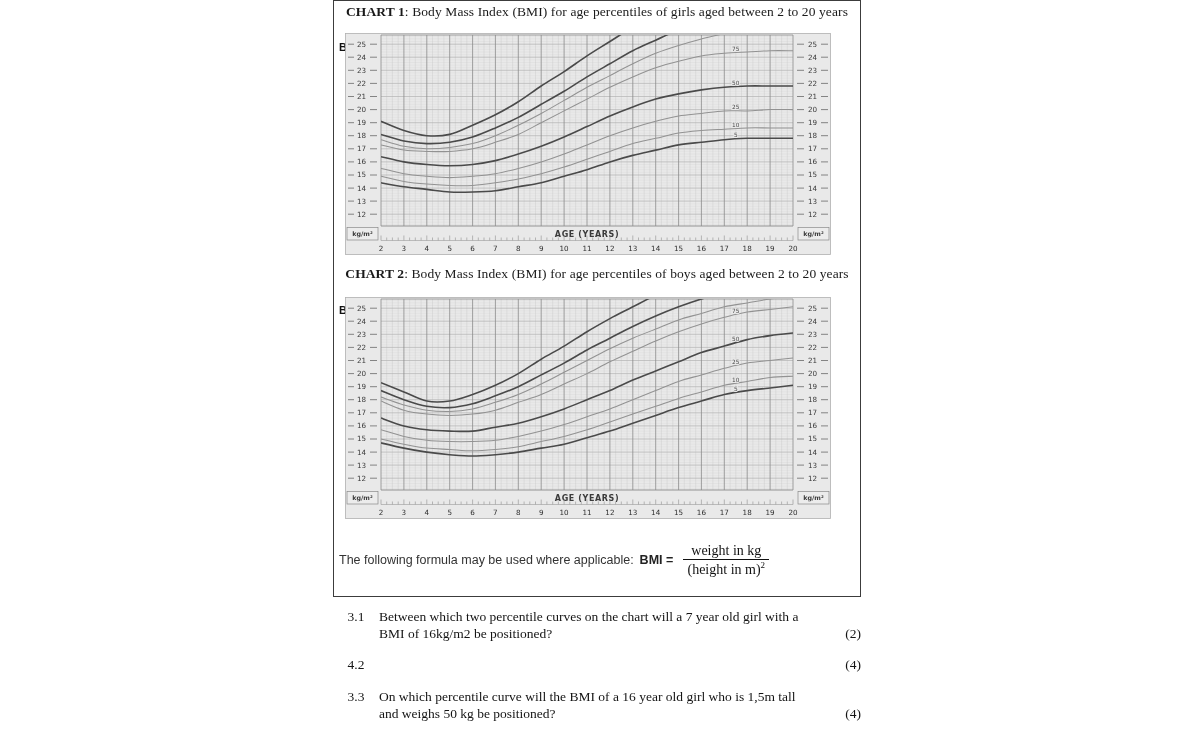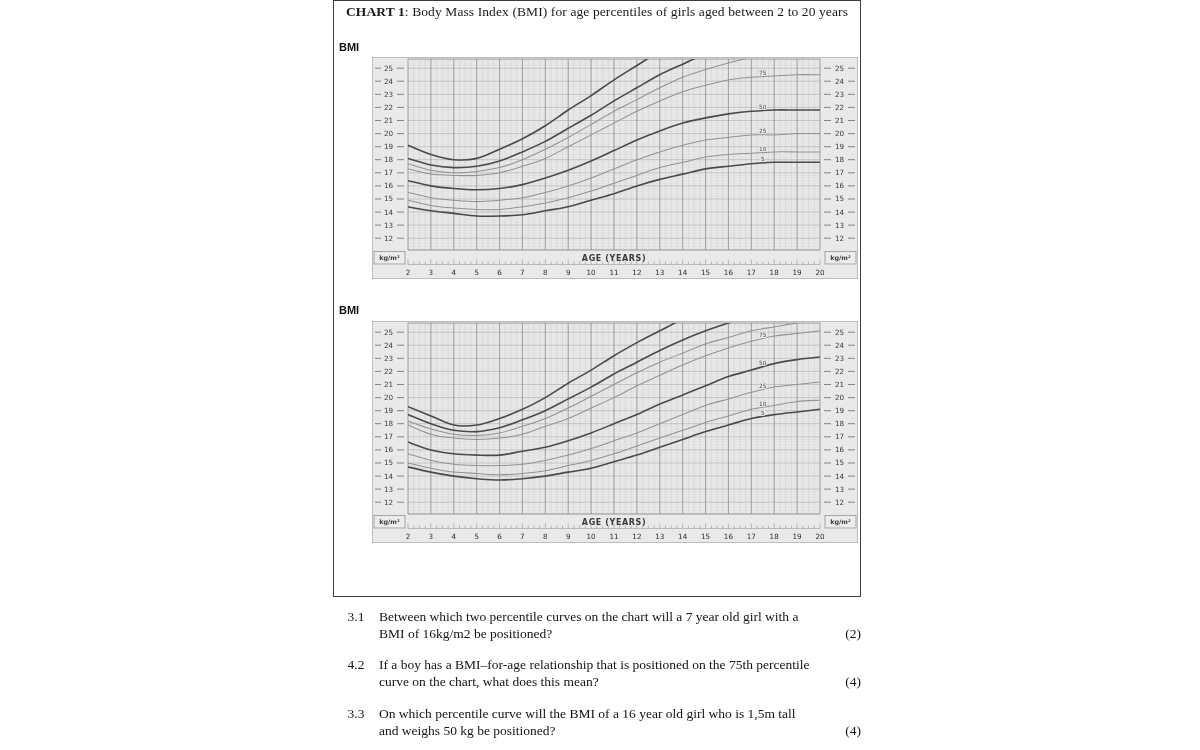--- a/index.html
+++ b/index.html
@@ -14,21 +14,21 @@
   }
   .chart-title {
     position:absolute; left:0; width:100%; text-align:center;
     font-size:13.5px; letter-spacing:0.1px; white-space:nowrap;
   }
   .chart-title b { font-weight:bold; }
   .bmi-label {
     position:absolute; left:5px;
     font-family:"Liberation Sans", sans-serif; font-weight:bold; font-size:11px; color:#111;margin-top:24px;
   }
-  .chart-figure { position:absolute; left:38px; width:486px; height:225px;margin-top:24px; }
+  .chart-figure { position:absolute; left:11px; width:486px; height:225px; }
   .formula-row {
     position:absolute; left:5px; top:533px; width:516px; height:52px;
     display:flex; align-items:center;
     font-family:"Liberation Sans", sans-serif; font-size:12.5px; color:#333;
   }
   .formula-lhs { font-weight:bold; margin-left:6px; margin-right:8px; color:#222; }
   .fraction {
     display:inline-flex; flex-direction:column; align-items:center;
     font-family:"Liberation Serif", serif; font-size:14px; color:#111; line-height:1.15;
   }
@@ -425,20 +425,23 @@
           </g>
           <g>
             <text x="390.8" y="17.9" font-family="DejaVu Sans, sans-serif" font-size="5.8" fill="#4a4a4a" text-anchor="middle" paint-order="stroke" stroke="#e9e9e9" stroke-width="1.8">75</text>
             <text x="390.8" y="51.9" font-family="DejaVu Sans, sans-serif" font-size="5.8" fill="#4a4a4a" text-anchor="middle" paint-order="stroke" stroke="#e9e9e9" stroke-width="1.8">50</text>
             <text x="390.8" y="76.1" font-family="DejaVu Sans, sans-serif" font-size="5.8" fill="#4a4a4a" text-anchor="middle" paint-order="stroke" stroke="#e9e9e9" stroke-width="1.8">25</text>
             <text x="390.8" y="93.7" font-family="DejaVu Sans, sans-serif" font-size="5.8" fill="#4a4a4a" text-anchor="middle" paint-order="stroke" stroke="#e9e9e9" stroke-width="1.8">10</text>
             <text x="390.8" y="104.2" font-family="DejaVu Sans, sans-serif" font-size="5.8" fill="#4a4a4a" text-anchor="middle" paint-order="stroke" stroke="#e9e9e9" stroke-width="1.8">5</text>
           </g>
         </svg></div>
 
+    <div class="chart-title" style="top:265px;">
+      <b>CHART 2</b><span>: Body Mass Index (BMI) for age percentiles of boys aged between 2 to 20 years</span>
+    </div>
     <div class="bmi-label" style="top:279px;">BMI</div>
     <div class="chart-figure" id="chart2" style="top:296px;"><svg width="486" height="225" viewBox="0 0 486 225" xmlns="http://www.w3.org/2000/svg">
           <g>
             <rect x="0.5" y="0.5" width="485" height="221" fill="#e9e9e9" stroke="#b0b0b0" stroke-width="0.8"></rect>
           </g>
           <g>
             <line x1="36.0" y1="191.7" x2="448.0" y2="191.7" stroke="#d7d7d7" stroke-width="0.35"></line>
             <line x1="36.0" y1="189.1" x2="448.0" y2="189.1" stroke="#d7d7d7" stroke-width="0.35"></line>
             <line x1="36.0" y1="186.5" x2="448.0" y2="186.5" stroke="#d7d7d7" stroke-width="0.35"></line>
             <line x1="36.0" y1="183.8" x2="448.0" y2="183.8" stroke="#d7d7d7" stroke-width="0.35"></line>
@@ -804,31 +807,38 @@
           </g>
           <g>
             <text x="390.8" y="15.9" font-family="DejaVu Sans, sans-serif" font-size="5.8" fill="#4a4a4a" text-anchor="middle" paint-order="stroke" stroke="#e9e9e9" stroke-width="1.8">75</text>
             <text x="390.8" y="44.0" font-family="DejaVu Sans, sans-serif" font-size="5.8" fill="#4a4a4a" text-anchor="middle" paint-order="stroke" stroke="#e9e9e9" stroke-width="1.8">50</text>
             <text x="390.8" y="66.9" font-family="DejaVu Sans, sans-serif" font-size="5.8" fill="#4a4a4a" text-anchor="middle" paint-order="stroke" stroke="#e9e9e9" stroke-width="1.8">25</text>
             <text x="390.8" y="84.6" font-family="DejaVu Sans, sans-serif" font-size="5.8" fill="#4a4a4a" text-anchor="middle" paint-order="stroke" stroke="#e9e9e9" stroke-width="1.8">10</text>
             <text x="390.8" y="93.7" font-family="DejaVu Sans, sans-serif" font-size="5.8" fill="#4a4a4a" text-anchor="middle" paint-order="stroke" stroke="#e9e9e9" stroke-width="1.8">5</text>
           </g>
         </svg></div>
 
+    <div class="formula-row">
+      <span class="formula-lead">The following formula may be used where applicable:</span>
+      <span class="formula-lhs">BMI =</span>
+      <span class="fraction">
+        <span class="num">weight in kg</span>
+        <span class="den-wrap"><span>(height in m)</span><sup>2</sup></span>
+      </span>
+    </div>
   </div>
 
   <div class="questions">
     <div class="q-row">
       <span class="q-num">3.1</span>
       <span class="q-text">Between which two percentile curves on the chart will a 7 year old girl with a BMI of 16kg/m2 be positioned?</span>
       <span class="q-marks">(2)</span>
     </div>
     <div class="q-row">
       <span class="q-num">4.2</span>
-      <span class="q-text">If a boy has a BMI–for-age relationship that is positioned on the 75th percentile curve on the chart, what does this mean?</span>
       <span class="q-marks">(4)</span>
     </div>
     <div class="q-row">
       <span class="q-num">3.3</span>
       <span class="q-text">On which percentile curve will the BMI of a 16 year old girl who is 1,5m tall and weighs 50 kg be positioned?</span>
       <span class="q-marks">(4)</span>
     </div>
   </div>
 </div>
 

